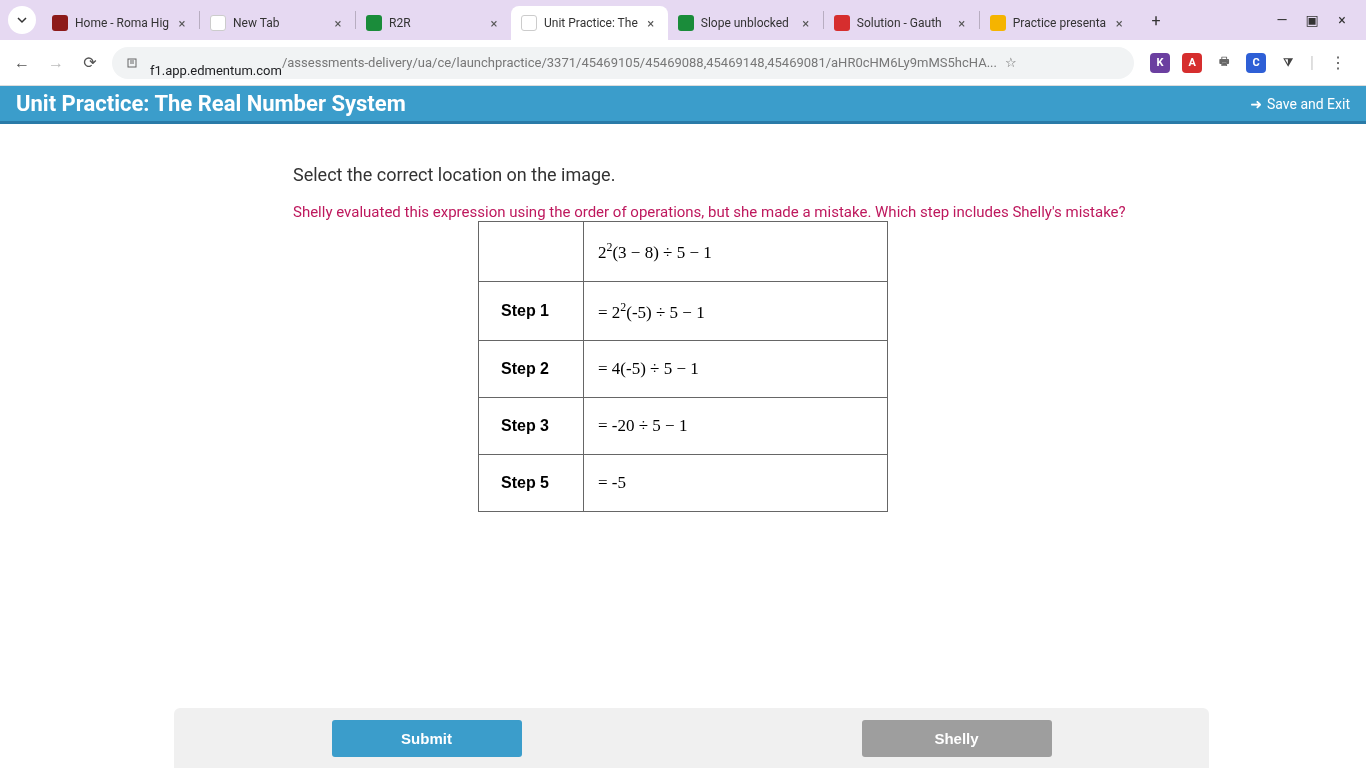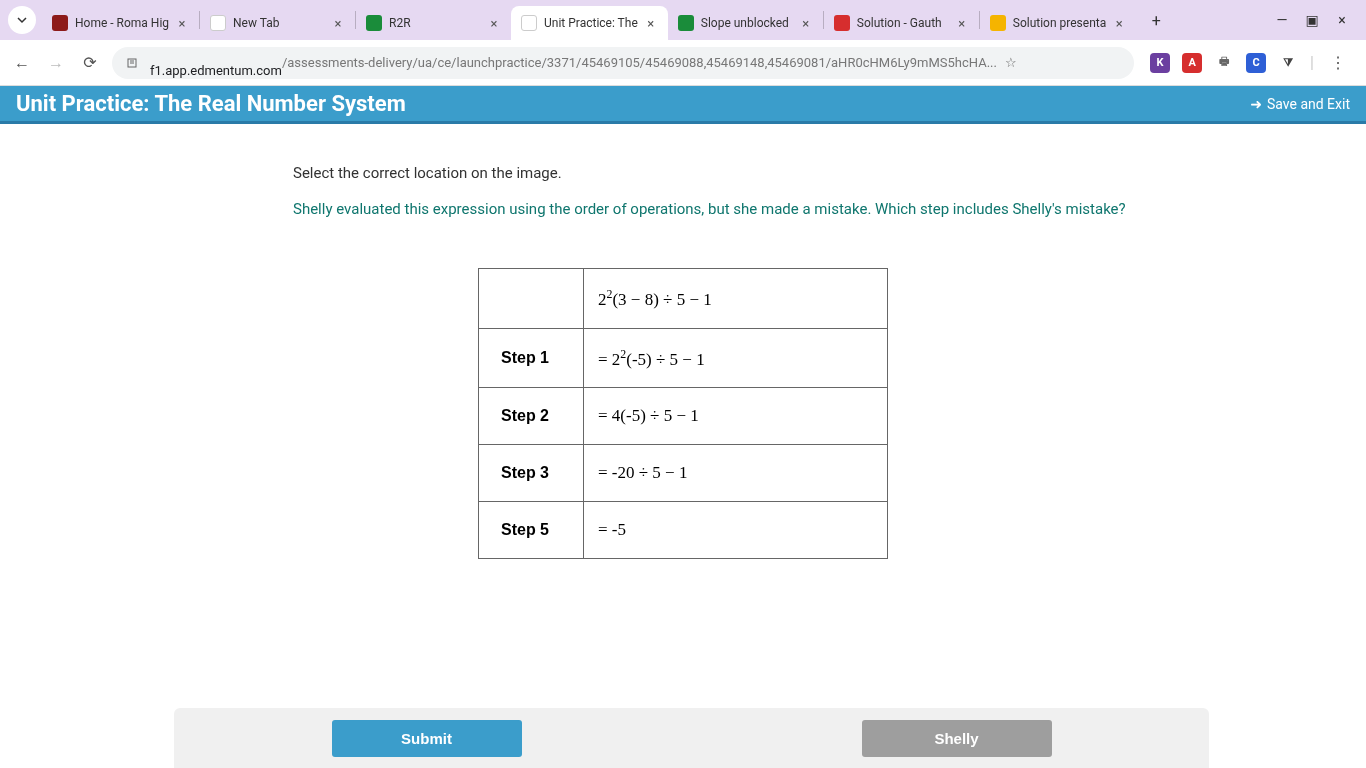--- a/index.html
+++ b/index.html
@@ -27,22 +27,22 @@
 .star-icon { margin-left: 8px; color: #666; cursor:pointer;}
 .ext-icons { display: flex; align-items: center; gap: 12px; padding: 0 6px;}
 .ext-icons .ext { width: 20px; height: 20px; border-radius: 4px; display:flex; align-items:center; justify-content:center; font-size:11px; color:#fff; font-weight:bold; cursor:pointer;}
 
 .page-header { background: #3b9dcb; height: 38px; display: flex; align-items: center; justify-content: space-between; padding: 0 16px; border-bottom: 3px solid #2a7ba8;}
 .page-header .title { color: #fff; font-weight: 700; font-size: 22px; }
 .save-exit { color: #fff; font-size: 14px; cursor: pointer; display:flex; align-items:center; gap:5px;}
 
 .content { padding: 40px 0 0 0; }
 .content-inner { width: 900px; margin: 0 auto; }
-.instruction { font-size: 15px; color: #333; margin-bottom: 18px; padding-left: 60px;}
-.question { font-size: 15px; color: #0f766e; margin-bottom: 50px; padding-left: 60px;}
+.instruction { font-size: 18px; color: #333; margin-bottom: 18px; padding-left: 60px;}
+.question { font-size: 15px; color: #be185d; padding-left: 60px;}
 
 .steps-table { margin: 0 auto; border-collapse: collapse; width: 410px; }
 .steps-table td { border: 1px solid #666; padding: 18px 14px; font-size: 17px; font-family: "Times New Roman", serif; vertical-align: middle; }
 .steps-table td.step-label { font-weight: bold; width: 105px; font-family: Arial, sans-serif; font-size:16px; text-align:left; padding-left:22px;border-radius:27px;}
 .steps-table td.step-expr { cursor: pointer; }
 
 .bottom-bar { position: fixed; bottom: 0; left: 174px; right: 157px; background: #f0f0f0; border-radius: 6px 6px 0 0; padding: 14px 4px; display: flex; justify-content: center; align-items: center; gap: 340px; height:60px;}
 .btn { padding: 10px 40px; border: none; border-radius: 3px; font-size: 15px; font-weight: 600; cursor: pointer; min-width: 190px;}
 .btn-submit { background: #3b9dcb; color: #fff; }
 .btn-reset { background: #9e9e9e; color: #fff; }
@@ -88,21 +88,21 @@
     </div>
     <div class="tab-sep"></div>
     <div class="tab">
       <span class="favicon" style="background:#d62e2e"></span>
       <span class="title">Solution - Gauth</span>
       <span class="close">×</span>
     </div>
     <div class="tab-sep"></div>
     <div class="tab">
       <span class="favicon" style="background:#f5b400"></span>
-      <span class="title">Solution presenta</span>
+      <span class="title">Practice presenta</span>
       <span class="close">×</span>
     </div>
     <div class="new-tab-btn">+</div>
   </div>
   <div class="window-controls">
     <span>—</span>
     <span>▣</span>
     <span>×</span>
   </div>
 </div>

